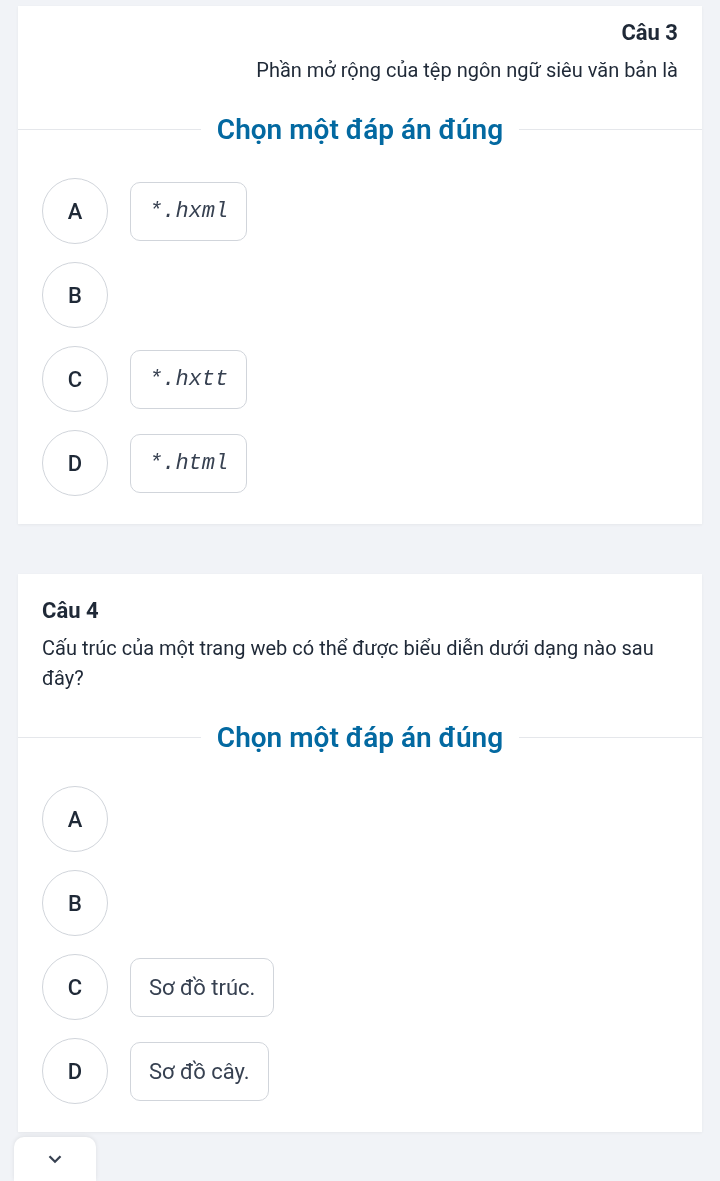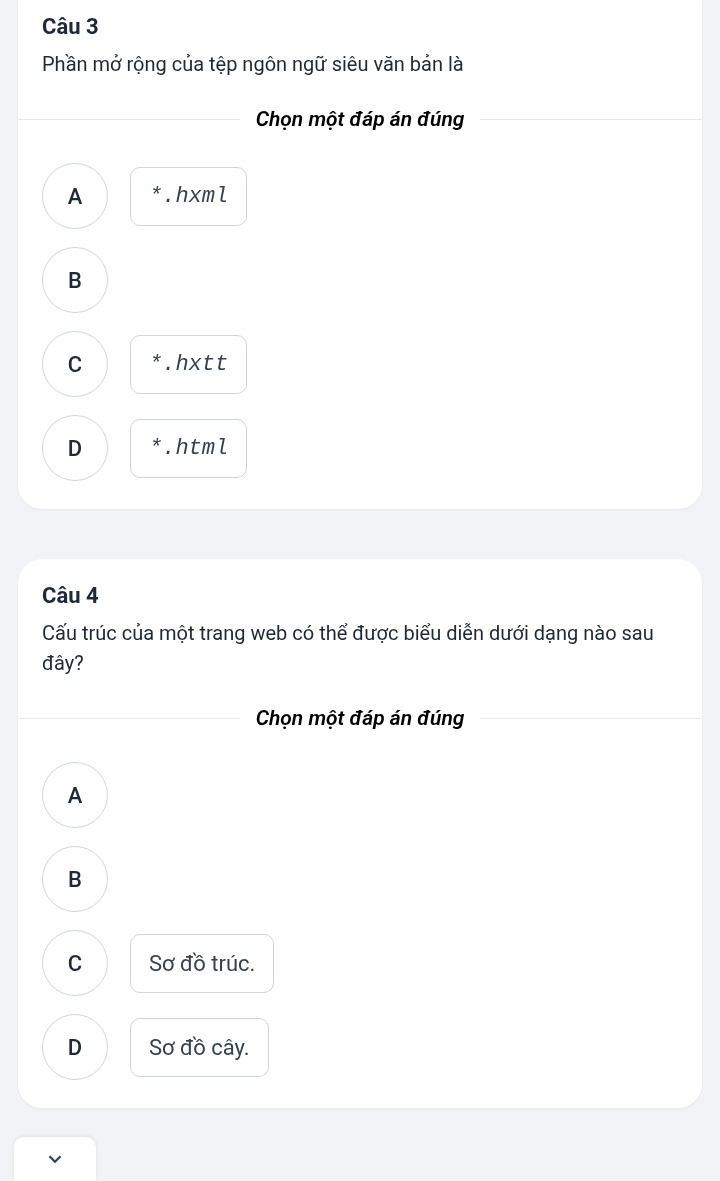--- a/index.html
+++ b/index.html
@@ -10,29 +10,31 @@
     body {
       font-family: -apple-system, BlinkMacSystemFont, "Segoe UI", Roboto, Arial, sans-serif;
       background-color: #f1f3f7;
       width: 720px;
       height: 1181px;
       overflow: hidden;
       position: relative;
     }
     .question-card {
       background-color: #ffffff;
-      border-radius: 24px;
+      border-radius: 0;
       padding: 24px 24px 28px 24px;
       margin: 0 18px 50px 18px;
       box-shadow: 0 1px 3px rgba(0,0,0,0.05);
     }
     .question-card.first {
+      margin-top: 6px;
       padding-top: 14px;
       border-top-left-radius: 0;
       border-top-right-radius: 0;
+      text-align: right;
     }
     .question-number {
       font-weight: 700;
       font-size: 22px;
       color: #1f2937;
       margin-bottom: 10px;
     }
     .question-text {
       font-size: 20px;
       color: #1f2937;
@@ -43,26 +45,25 @@
       display: flex;
       align-items: center;
       margin: 0 -24px 32px -24px;
     }
     .divider-line {
       flex: 1;
       height: 1px;
       background-color: #e5e7eb;
     }
     .divider-text {
-      font-size: 21px;
+      font-size: 28px;
       font-weight: 600;
-      color: #000000;
+      color: #0369a1;
       padding: 0 16px;
       white-space: nowrap;
-      font-style: italic;
     }
     .options {
       display: flex;
       flex-direction: column;
       gap: 18px;
     }
     .option-row {
       display: flex;
       align-items: center;
       gap: 22px;

